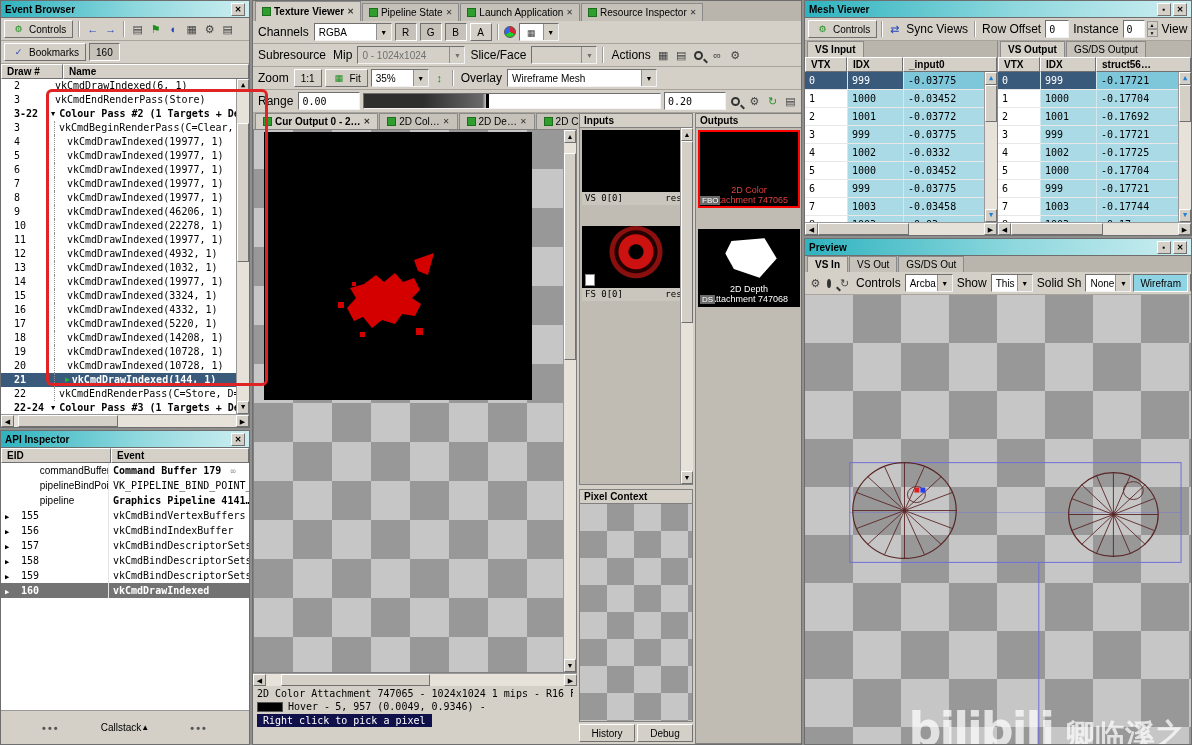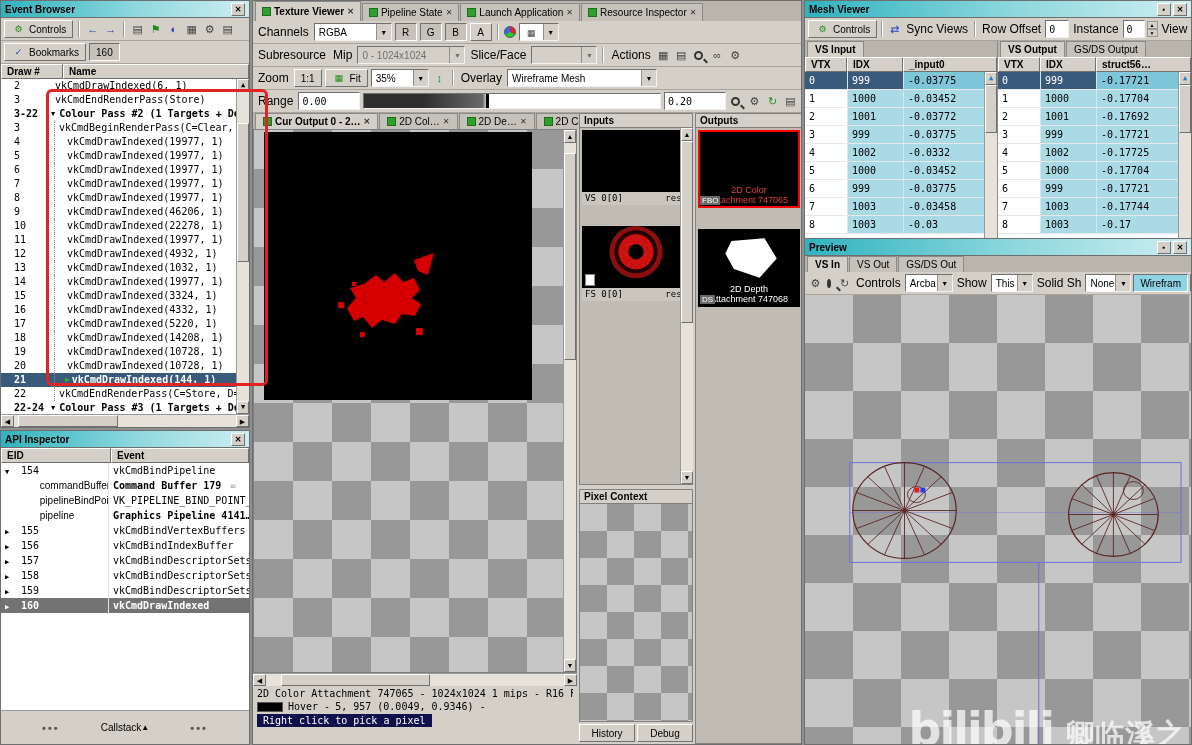--- a/index.html
+++ b/index.html
@@ -111,21 +111,21 @@
   .thumb-tag { position:absolute; left:2px; bottom:3px; background:#6a6a6a; color:#fff; font-size:8px; padding:0 2px; }
   .swirl { position:absolute; left:50%; top:45%; transform:translate(-50%,-50%); width:56px; height:56px; border-radius:50%;
            background:radial-gradient(circle at 50% 46%, #000 0 7px, #cc1111 8px 17px, #250000 18px 21px, #8a1010 22px 26px, #000 27px); }
   .page-ic { position:absolute; left:3px; bottom:2px; width:10px; height:12px; background:#fff; border:1px solid #888; }
   .depth-blob { position:absolute; left:22%; top:8%; width:60%; height:62%; background:#fff; clip-path:polygon(18% 12%, 72% 6%, 92% 48%, 64% 88%, 22% 70%, 8% 38%); }
   .pixel-context { margin-top:4px; flex:1; display:flex; flex-direction:column; }
   .pc-body { flex:1; border:1px solid #808080; border-top:none; }
   .pc-btns { flex:0 0 auto; display:flex; gap:2px; padding:2px 0; }
 
   
-  #mesh-viewer { left:804px; top:0; width:388px; height:272px; }
+  #mesh-viewer { left:804px; top:0; width:388px; height:236px; }
   .mesh-tables { flex:1; display:flex; overflow:hidden; }
   .mtable { width:50%; display:flex; flex-direction:column; border-right:1px solid #8a8a8a; overflow:hidden; }
   .m-head { display:flex; flex:0 0 auto; }
   .m-head .gh { font-weight:bold; }
   .m-body { flex:1; background:#fff; overflow:hidden; position:relative; font-family:"DejaVu Sans Mono",monospace; font-size:10px; }
   .m-row { display:flex; height:18px; line-height:18px; border-bottom:1px solid #e8e8e8; }
   .mc { padding:0 4px; overflow:hidden; white-space:nowrap; }
   .mc.vtx { width:42px; flex:0 0 auto; }
   .mc.idx { width:56px; flex:0 0 auto; background:#a9dae6; border-left:1px solid #cfe9ef; }
   .mc.val { flex:1; background:#a9dae6; border-left:1px solid #cfe9ef; }
@@ -422,30 +422,20 @@
     <div class="ptitle">
       <span>API Inspector</span>
       <span class="sp"></span>
       <span class="tbtn">✕</span>
     </div>
     <div class="grid-head">
       <span class="gh" style="width:110px">EID</span>
       <span class="gh" style="flex:1">Event</span>
     </div>
     <div class="api-rows">
-      <div class="api-row">
-          <span class="api-eid">
-            <span class="arrow">▼</span>
-            <span>154</span>
-          </span>
-          <span class="api-event">
-            <span class="evt">vkCmdBindPipeline</span>
-            <span class="link-ic"></span>
-          </span>
-        </div>
         <div class="api-row sub res">
           <span class="api-eid">
             <span class="arrow"></span>
             <span>commandBuffer</span>
           </span>
           <span class="api-event">
             <span class="evt">Command Buffer 179</span>
             <span class="link-ic">∞</span>
           </span>
         </div>

